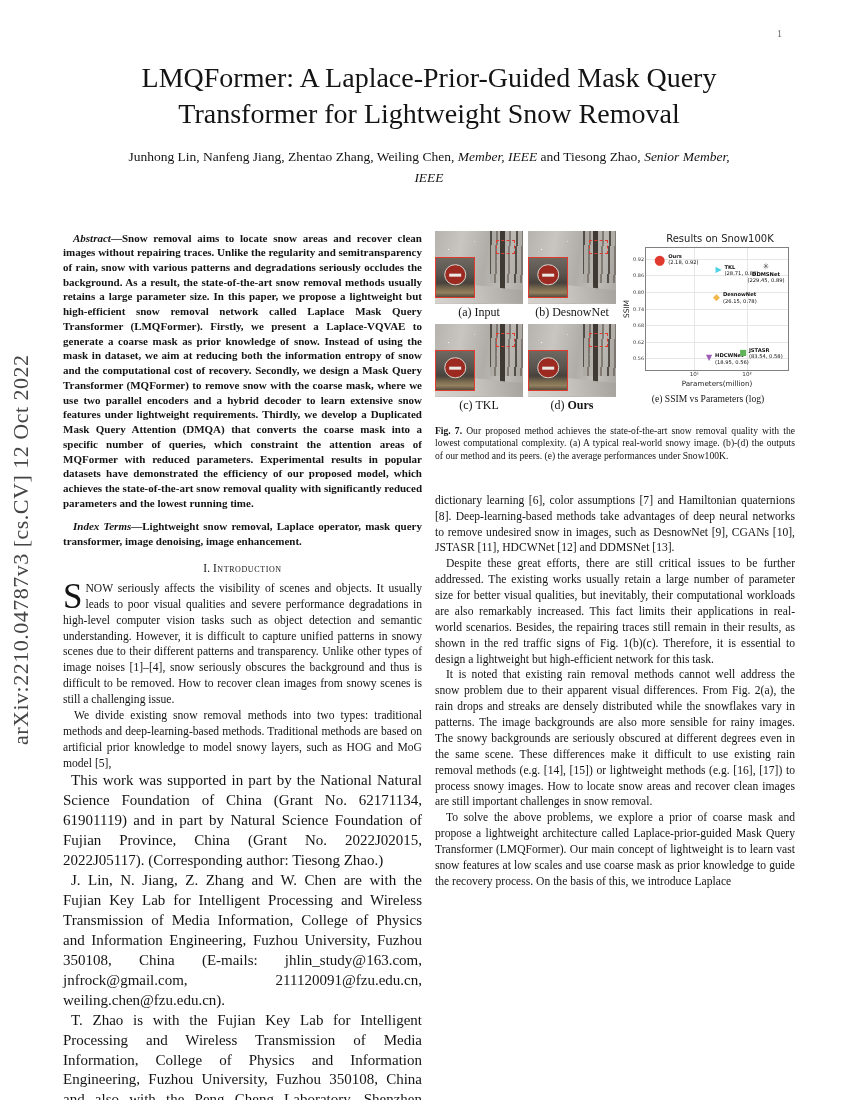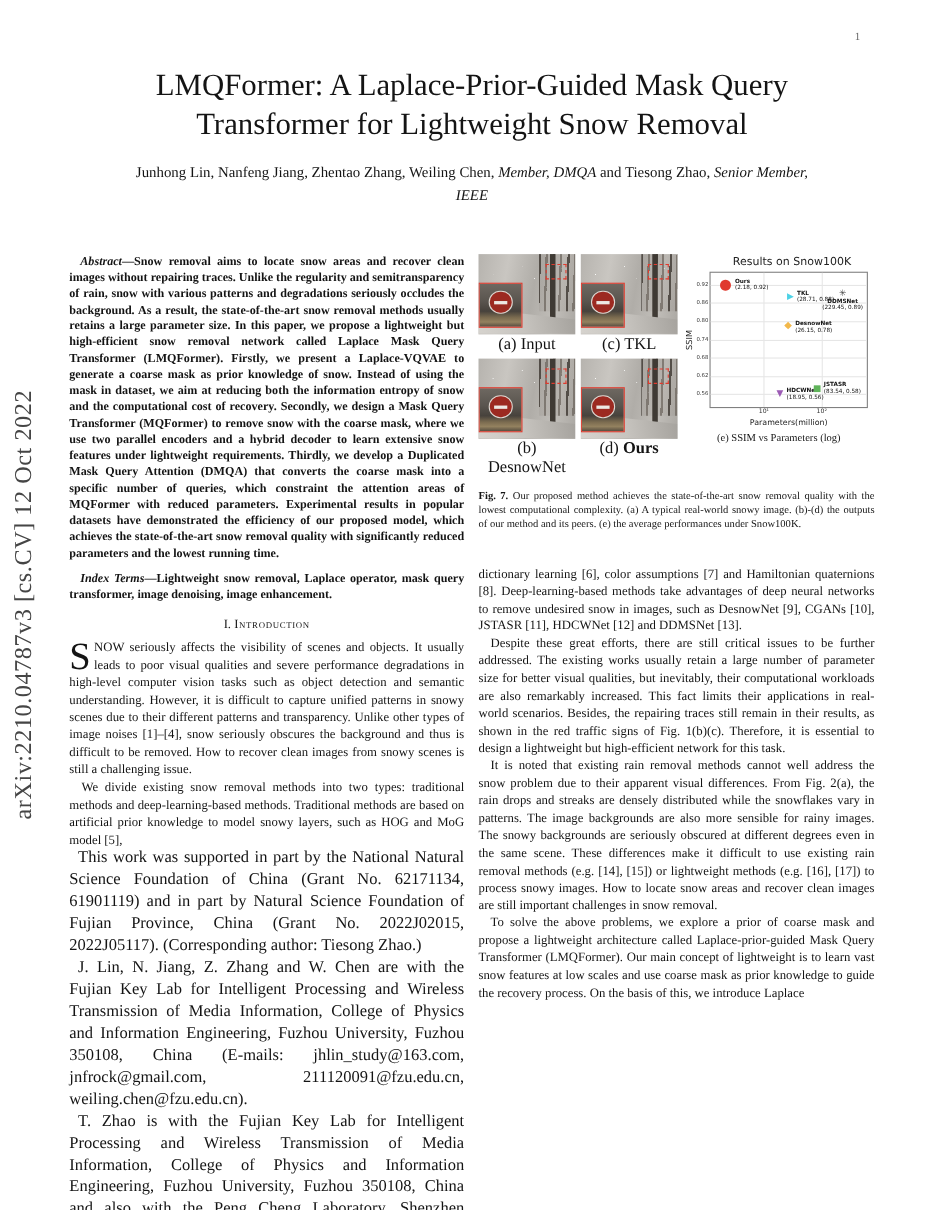--- a/index.html
+++ b/index.html
@@ -38,21 +38,21 @@
   .body-par { font-size:11.6px; line-height:1.37; text-align:justify; margin:0; }
   .indent { text-indent:11px; }
   .dropcap { float:left; font-size:35px; line-height:27px; padding:2px 3px 0 0; }
   .footnotes { margin-top:auto; font-size:15px; line-height:1.33; color:#141414; }
   .footnotes p { margin:0; text-indent:8px; text-align:justify; }
 
   
   .figure { width:360px; }
   .fig-row { display:flex; gap:5px; align-items:flex-start; }
   .images-grid { display:grid; grid-template-columns:88px 88px; gap:1px 5px; }
-  .img-caption { font-size:15px; text-align:center; margin:1px 0 3px; }
+  .img-caption { font-size:12px; text-align:center; margin:1px 0 3px; }
   .img-caption .ours { font-weight:bold; }
   .scene {
     position:relative; width:88px; height:73px; overflow:hidden;
     background:linear-gradient(100deg,#b6b3ae 0%,#c9c6c1 28%,#b0ada8 55%,#c1beb9 78%,#a9a6a1 100%);
   }
   .scene .bg-snow { position:absolute; inset:0; background-image:
     radial-gradient(circle 1px at 15% 25%, rgba(255,255,255,.9) 0 40%, transparent 55%),
     radial-gradient(circle 1px at 45% 15%, rgba(255,255,255,.8) 0 40%, transparent 55%),
     radial-gradient(circle 1px at 70% 42%, rgba(255,255,255,.85) 0 40%, transparent 55%),
     radial-gradient(circle 1px at 30% 62%, rgba(255,255,255,.7) 0 40%, transparent 55%),
@@ -104,21 +104,21 @@
 </style>
 </head>
 <body>
 
 <div class="page-number">1</div>
 <div class="arxiv-sidebar">arXiv:2210.04787v3  [cs.CV]  12 Oct 2022</div>
 
 <div class="content">
   <h1 class="paper-title">LMQFormer: A Laplace-Prior-Guided Mask Query Transformer for Lightweight Snow Removal</h1>
 
-  <div class="authors"><span>Junhong Lin, Nanfeng Jiang, Zhentao Zhang, Weiling Chen, </span><span class="aff">Member, DMQA</span><span> and Tiesong Zhao, </span><span class="aff">Senior Member, IEEE</span></div>
+  <div class="authors"><span>Junhong Lin, Nanfeng Jiang, Zhentao Zhang, Weiling Chen, </span><span class="aff">Member, IEEE</span><span> and Tiesong Zhao, </span><span class="aff">Senior Member, IEEE</span></div>
 
   <div class="columns">
 
     <div class="col col-left">
       <p class="abstract"><span class="lead">Abstract</span><span>—Snow removal aims to locate snow areas and recover clean images without repairing traces. Unlike the regularity and semitransparency of rain, snow with various patterns and degradations seriously occludes the background. As a result, the state-of-the-art snow removal methods usually retains a large parameter size. In this paper, we propose a lightweight but high-efficient snow removal network called Laplace Mask Query Transformer (LMQFormer). Firstly, we present a Laplace-VQVAE to generate a coarse mask as prior knowledge of snow. Instead of using the mask in dataset, we aim at reducing both the information entropy of snow and the computational cost of recovery. Secondly, we design a Mask Query Transformer (MQFormer) to remove snow with the coarse mask, where we use two parallel encoders and a hybrid decoder to learn extensive snow features under lightweight requirements. Thirdly, we develop a Duplicated Mask Query Attention (DMQA) that converts the coarse mask into a specific number of queries, which constraint the attention areas of MQFormer with reduced parameters. Experimental results in popular datasets have demonstrated the efficiency of our proposed model, which achieves the state-of-the-art snow removal quality with significantly reduced parameters and the lowest running time.</span></p>
 
       <p class="indexterms"><span class="lead">Index Terms</span><span>—Lightweight snow removal, Laplace operator, mask query transformer, image denoising, image enhancement.</span></p>
 
       <div class="section-heading"><span>I.</span> <span class="sc">Introduction</span></div>
 
@@ -160,37 +160,37 @@
                 <div class="trees"></div>
                 <div class="trunk"></div>
                 <div class="road"></div>
                 <div class="dashed-box"></div>
                 <div class="inset">
                   <div class="sign">
                       <div class="bar"></div>
                     </div>
                 </div>
               </div>
+              <div class="img-caption"><span>(b)</span> <span>DesnowNet</span></div>
+            </div>
+
+            <div>
+              <div class="scene">
+                <div class="bg-snow"></div>
+                <div class="trees"></div>
+                <div class="trunk"></div>
+                <div class="road"></div>
+                <div class="dashed-box"></div>
+                <div class="inset">
+                  <div class="sign">
+                      <div class="bar"></div>
+                    </div>
+                </div>
+              </div>
               <div class="img-caption"><span>(c)</span> <span>TKL</span></div>
-            </div>
-
-            <div>
-              <div class="scene">
-                <div class="bg-snow"></div>
-                <div class="trees"></div>
-                <div class="trunk"></div>
-                <div class="road"></div>
-                <div class="dashed-box"></div>
-                <div class="inset">
-                  <div class="sign">
-                      <div class="bar"></div>
-                    </div>
-                </div>
-              </div>
-              <div class="img-caption"><span>(b)</span> <span>DesnowNet</span></div>
             </div>
 
             <div>
               <div class="scene">
                 <div class="bg-snow"></div>
                 <div class="trees"></div>
                 <div class="trunk"></div>
                 <div class="road"></div>
                 <div class="dashed-box"></div>
                 <div class="inset">

